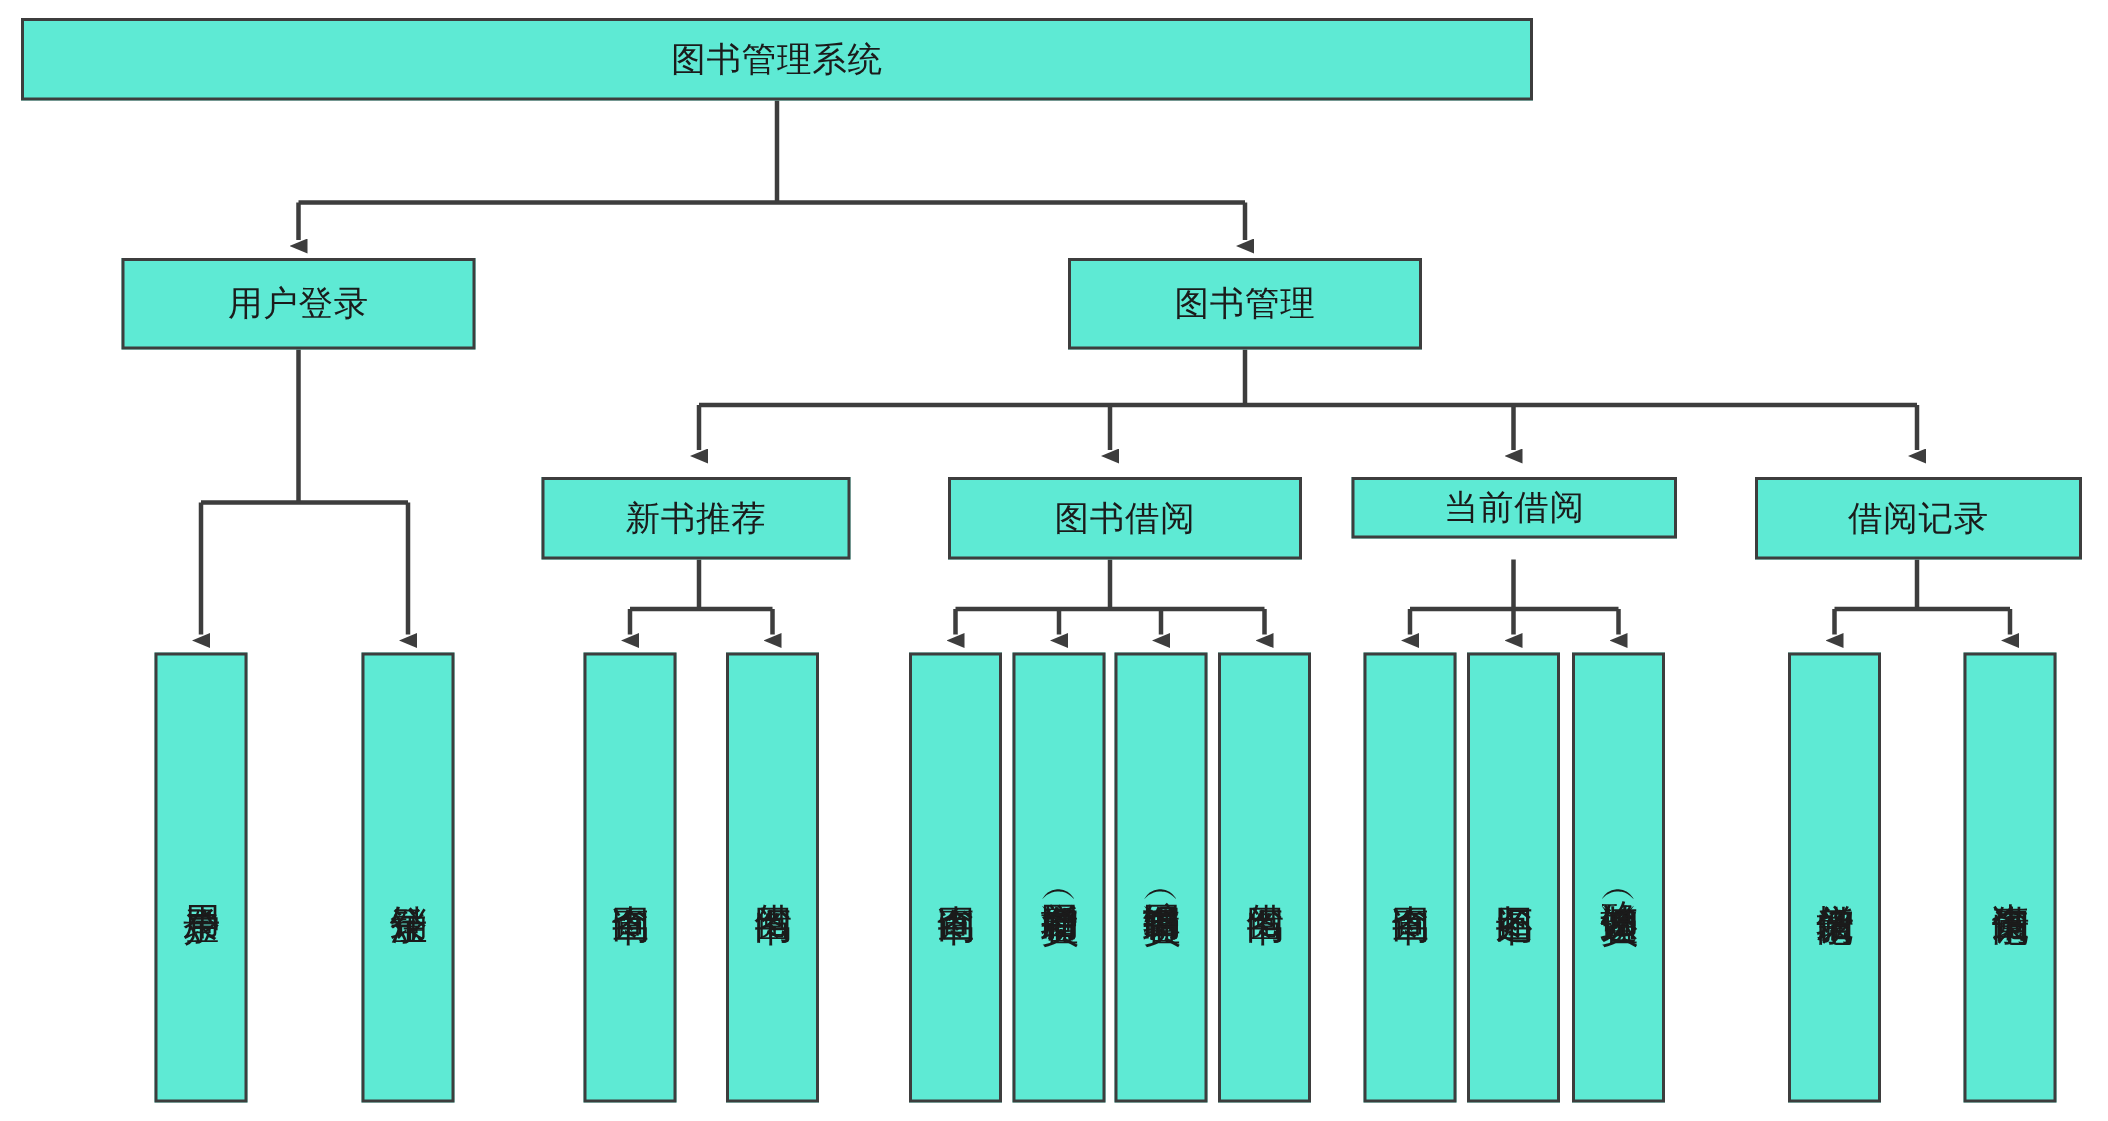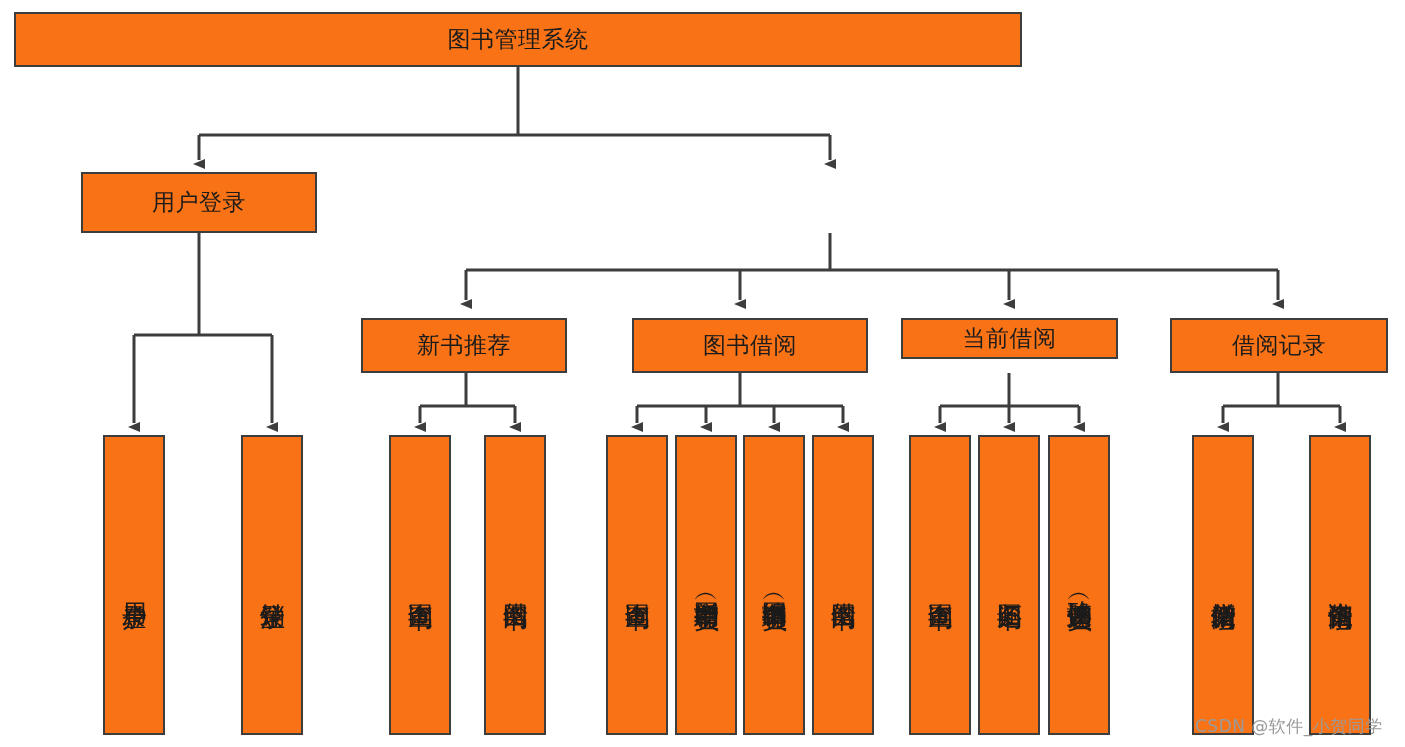--- a/index.html
+++ b/index.html
@@ -21,21 +21,21 @@
     position: absolute;
     left: 0;
     top: 0;
     width: 1405px;
     height: 747px;
     pointer-events: none;
   }
   .node {
     position: absolute;
     box-sizing: border-box;
-    background: #f97316;
+    background: #5eead4;
     border: 2.5px solid #3d3d3d;
     display: flex;
     align-items: center;
     justify-content: center;
     color: #1b1b1b;
   }
   .node-h {
     font-size: 23px;
     letter-spacing: 0.5px;
     white-space: nowrap;
@@ -119,20 +119,23 @@
     </g>
   </svg>
 
   <div class="node node-h node-root" style="left:14px; top:12px; width:1008px; height:55px;">
     <span>图书管理系统</span>
   </div>
 
   <div class="node node-h" style="left:81px; top:172px; width:236px; height:61px;">
     <span>用户登录</span>
   </div>
+  <div class="node node-h" style="left:712px; top:172px; width:236px; height:61px;">
+    <span>图书管理</span>
+  </div>
 
   <div class="node node-h" style="left:361px; top:318px; width:206px; height:55px;">
     <span>新书推荐</span>
   </div>
   <div class="node node-h" style="left:632px; top:318px; width:236px; height:55px;">
     <span>图书借阅</span>
   </div>
   <div class="node node-h" style="left:901px; top:318px; width:217px; height:41px;">
     <span>当前借阅</span>
   </div>
@@ -177,15 +180,14 @@
     <span class="vtext">确认归还（管理员）</span>
   </div>
 
   <div class="node node-leaf" style="left:1192px; top:435px; width:62px; height:300px;">
     <span class="vtext">新增借阅记录</span>
   </div>
   <div class="node node-leaf" style="left:1309px; top:435px; width:62px; height:300px;">
     <span class="vtext">查询借阅记录</span>
   </div>
 
-  <div class="watermark" style="left:1195px; top:715px;">CSDN @软件_小贺同学</div>
 
 </div>
 
 </body></html>

